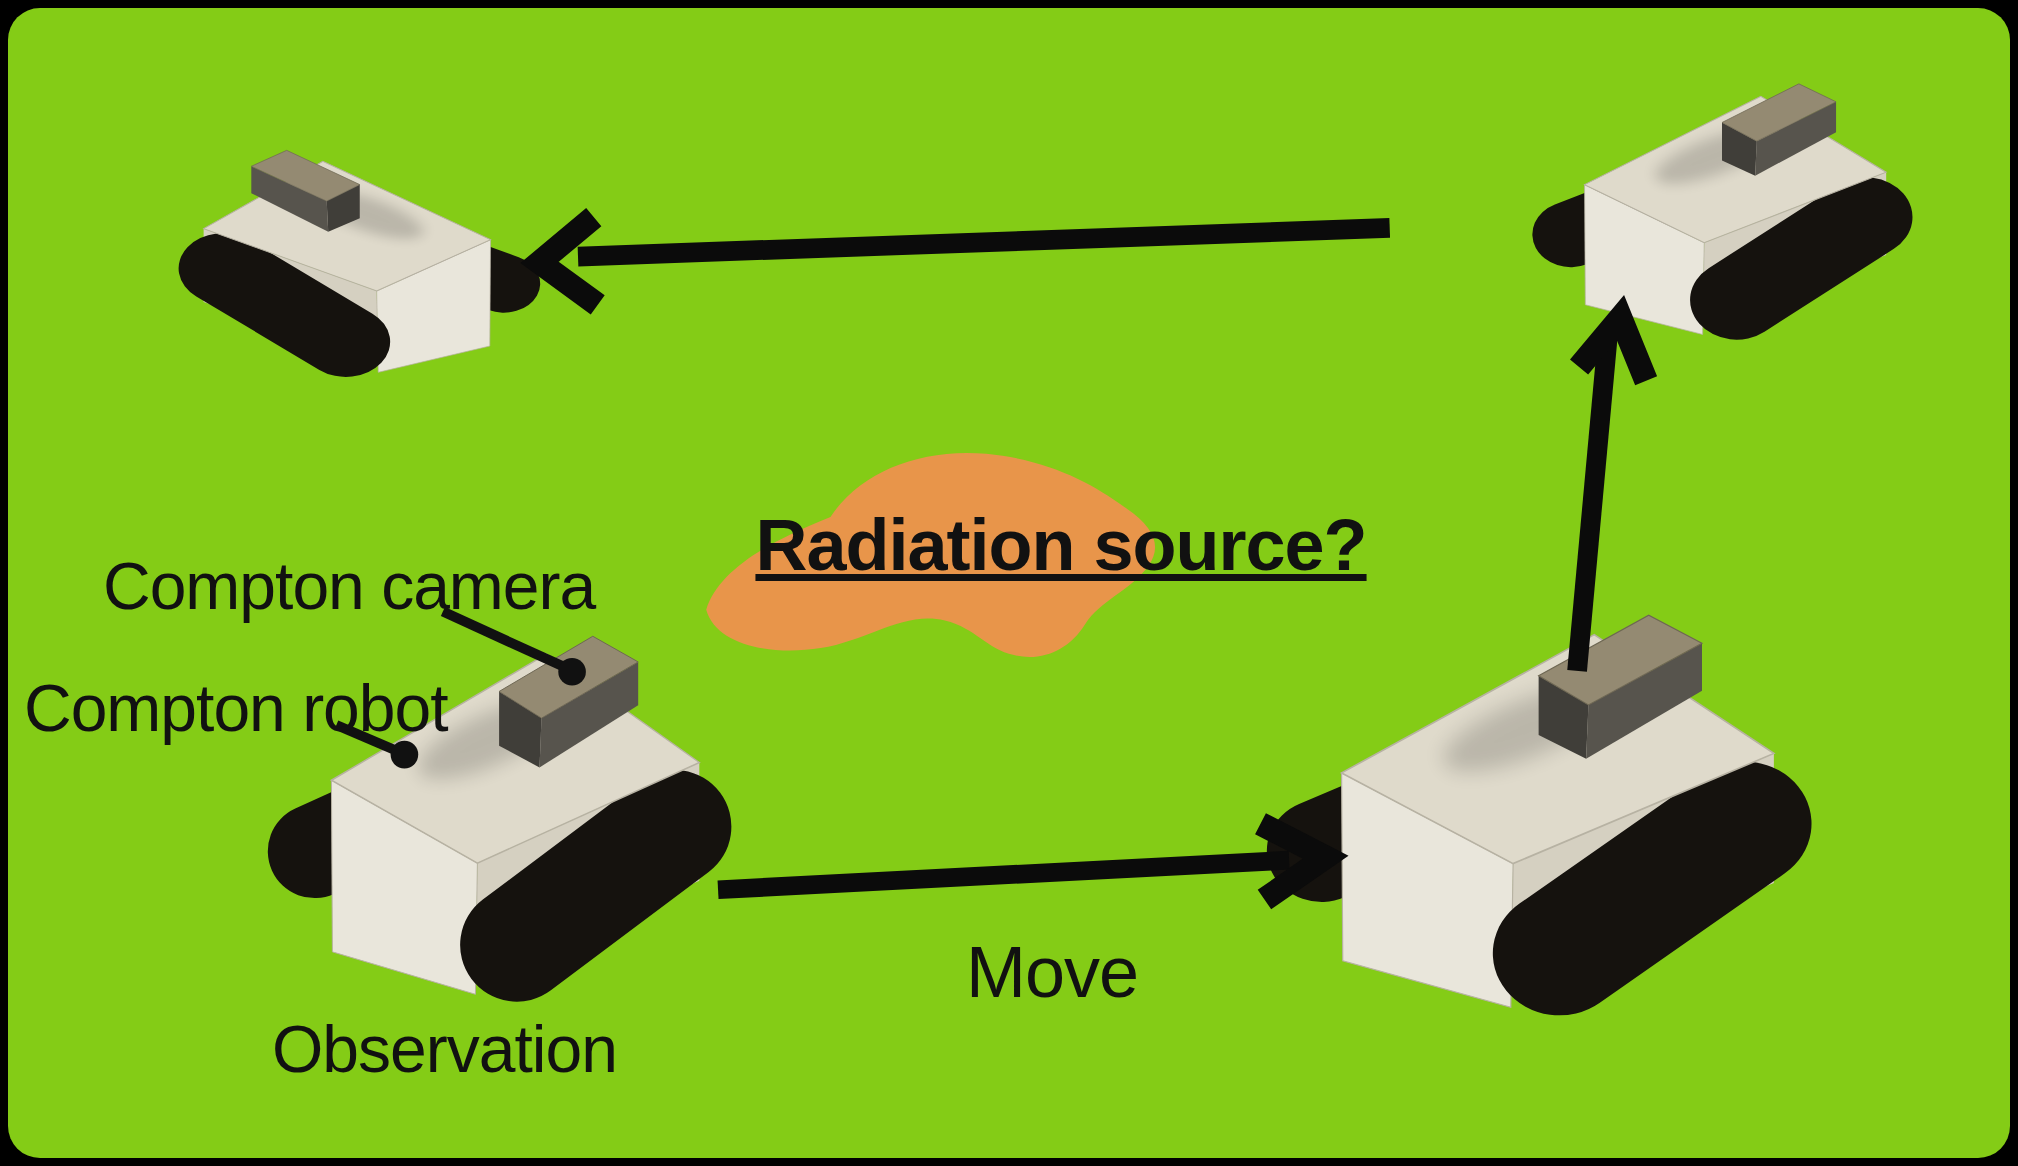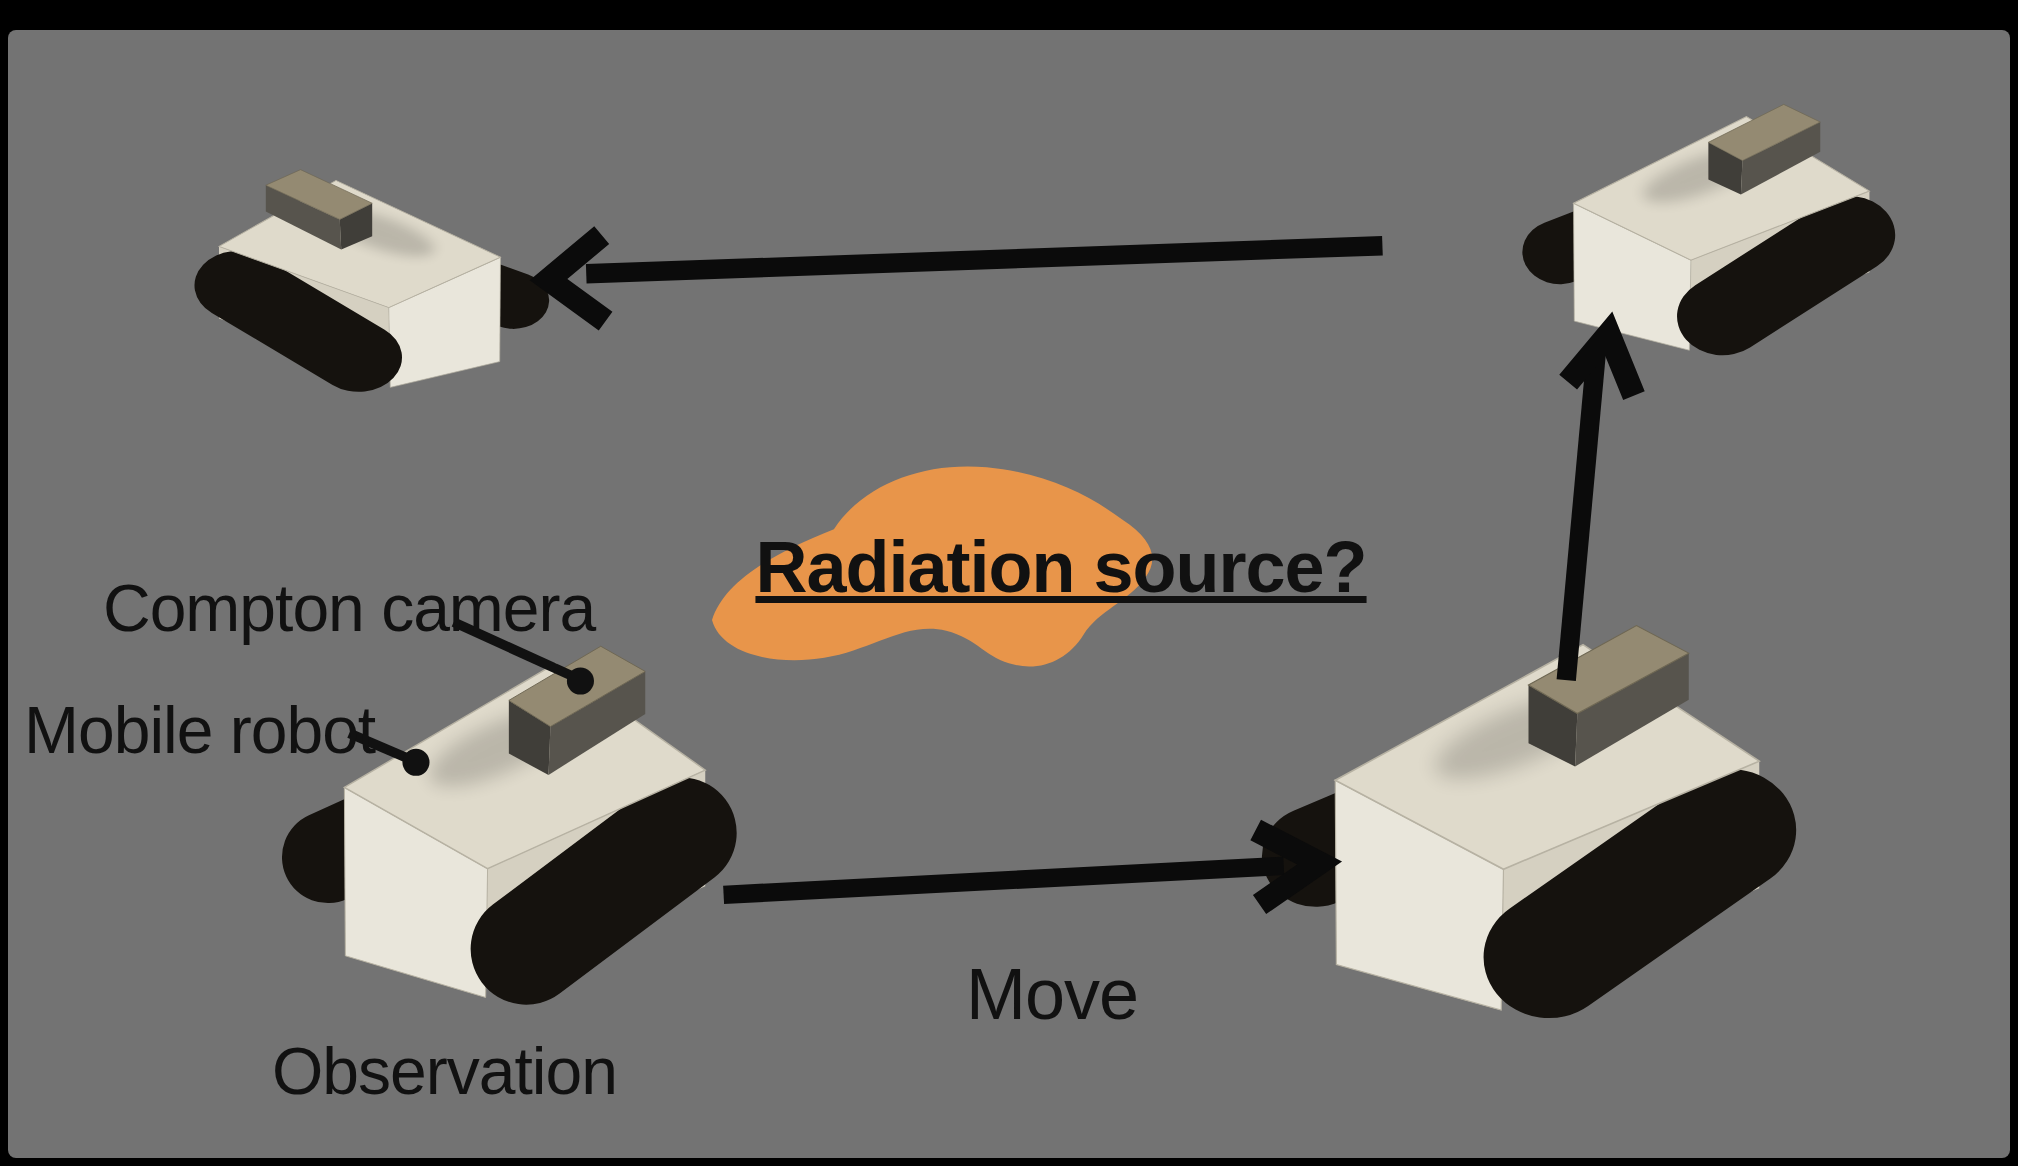--- a/index.html
+++ b/index.html
@@ -6,23 +6,22 @@
   .stage{
     position:relative;
     width:2018px;height:1166px;
     background:#000;
     overflow:hidden;
     font-family:"Liberation Sans", sans-serif;
   }
   .card{
     position:absolute;
     left:8px;top:8px;right:8px;bottom:8px;
-    background:#737373;
-    border-radius:8px;
-    margin-top:22px;
+    background:#84cc16;
+    border-radius:32px;
   }
   svg.scene{
     position:absolute;left:0;top:0;width:100%;height:100%;
   }
   .lbl{
     position:absolute;
     color:#111111;
     line-height:1;
     white-space:nowrap;
     letter-spacing:-1px;
@@ -104,21 +103,21 @@
       </g>
 
       <g fill="none" stroke-linejoin="miter" stroke="#0b0b0b">
         <path d="M 1395,223 L 572,252" stroke-width="20"></path>
         <path d="M 588,212 L 533,258 L 592,301" stroke-width="24"></path>
       </g>
     </svg>
 
     <div class="lbl lbl-regular" style="left:95px;top:545px;">Compton camera</div>
 
-    <div class="lbl lbl-regular" style="left:16px;top:667px;">Mobile robot</div>
+    <div class="lbl lbl-regular" style="left:16px;top:667px;">Compton robot</div>
 
     <div class="lbl lbl-regular" style="left:264px;top:1008px;">Observation</div>
 
     <div class="lbl lbl-move" style="left:958px;top:928px;">Move</div>
 
     <div class="lbl lbl-question" style="left:1053px;top:537px;text-decoration:underline;">Radiation source?</div>
 
   </div>
 </div>
 

